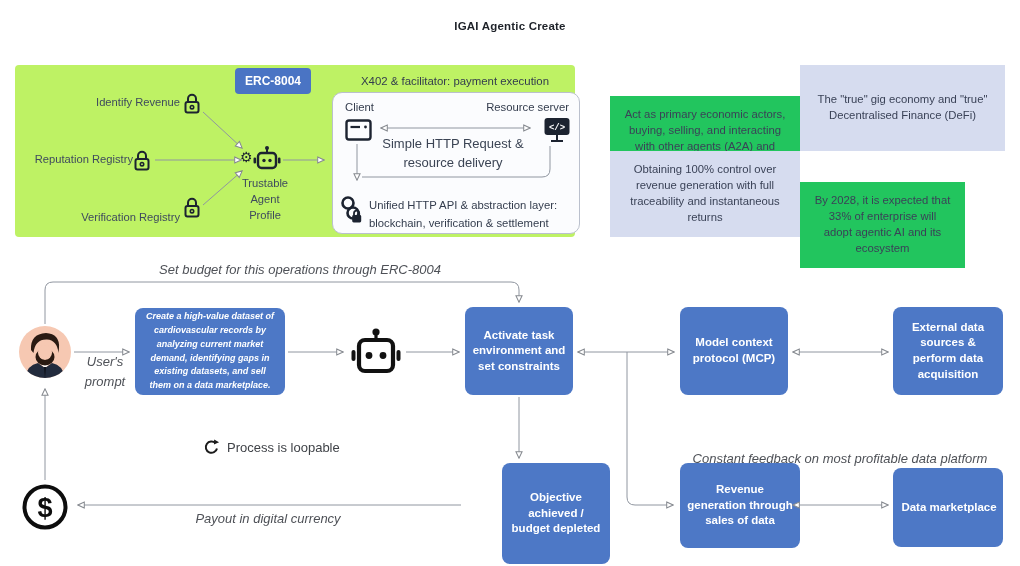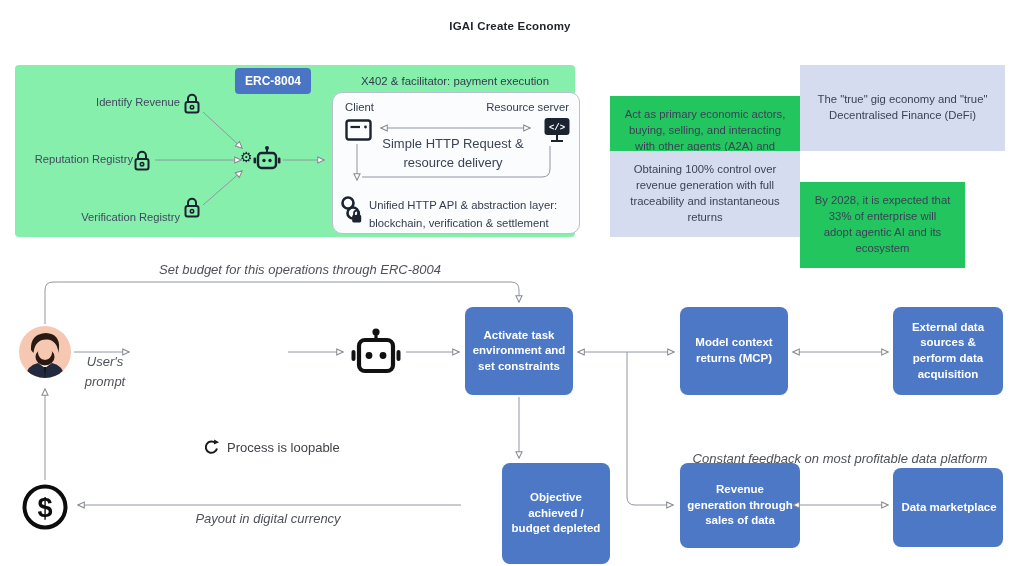--- a/index.html
+++ b/index.html
@@ -1,21 +1,21 @@
 <!DOCTYPE html>
 <html><head>
 <meta charset="utf-8">
 <style>
   html,body{margin:0;padding:0;background:#fff;}
   #stage{position:relative;width:1020px;height:566px;background:#ffffff;overflow:hidden;
          font-family:"Liberation Sans",sans-serif;}
   .abs{position:absolute;}
   #page-title{top:20px;left:0;right:0;text-align:center;font-size:11.5px;font-weight:bold;color:#1e2229;letter-spacing:.2px;}
   
-  .panel{background:#86efac;border-radius:4px;}
+  .panel{background:#bef264;border-radius:4px;}
   .badge{background:#4a74c4;border-radius:4px;color:#fff;font-weight:bold;font-size:12px;
          display:flex;align-items:center;justify-content:center;}
   .reg{font-size:11.2px;color:#3f4a5e;text-align:right;}
   .agent-lbl{font-size:11.2px;color:#3f4a5e;text-align:center;line-height:1.42;}
   .x-head{font-size:11.4px;color:#333c4d;text-align:center;}
   .inner-box{background:#fbfcfe;border:1px solid #bac0cd;border-radius:10px;padding-left:10px;}
   .x-lbl{font-size:11.3px;color:#333c4d;}
   .x-center{font-size:13px;color:#3b4454;text-align:center;line-height:1.45;}
   .x-api{font-size:11.3px;color:#333c4d;line-height:1.55;}
   
@@ -32,21 +32,21 @@
   .plain-lbl{font-size:13px;color:#3f4247;}
   .loop-row{display:flex;align-items:center;gap:7px;}
   svg{display:block;}
   #overlay{position:absolute;left:0;top:0;pointer-events:none;}
 </style>
 </head>
 <body>
 
 <div id="stage">
 
-  <div class="abs" id="page-title">IGAI Create Economy</div>
+  <div class="abs" id="page-title">IGAI Agentic Create</div>
 
   <div class="abs panel" style="left:15px;top:65px;width:560px;height:172px;">
 
     <div class="abs badge" style="left:220px;top:3px;width:76px;height:26px;">ERC-8004</div>
 
     <div class="abs reg" style="left:45px;top:31px;width:120px;">Identify Revenue</div>
     <div class="abs reg" style="left:13px;top:88px;width:105px;">Reputation Registry</div>
     <div class="abs reg" style="left:45px;top:146px;width:120px;">Verification Registry</div>
 
     <svg class="abs" style="left:168px;top:27px;" width="18" height="22" viewBox="0 0 18 22">
@@ -68,20 +68,21 @@
     <div class="abs" style="left:225px;top:84px;font-family:'DejaVu Sans',sans-serif;font-size:14px;color:#1c2330;">⚙</div>
     <svg class="abs" style="left:237px;top:80px;" width="30" height="28" viewBox="0 0 30 28">
       <circle cx="15" cy="3" r="2" fill="#1c2330"></circle>
       <rect x="14" y="4" width="2" height="4" fill="#1c2330"></rect>
       <rect x="6" y="8" width="18" height="15" rx="3.5" fill="none" stroke="#1c2330" stroke-width="2.4"></rect>
       <circle cx="12" cy="15.5" r="1.7" fill="#1c2330"></circle>
         <circle cx="18" cy="15.5" r="1.7" fill="#1c2330"></circle>
       <rect x="1.5" y="12.5" width="2.6" height="6" rx="1.2" fill="#1c2330"></rect>
       <rect x="25.9" y="12.5" width="2.6" height="6" rx="1.2" fill="#1c2330"></rect>
     </svg>
+    <div class="abs agent-lbl" style="left:219px;top:111px;width:62px;">Trustable Agent Profile</div>
 
     <div class="abs x-head" style="left:325px;top:10px;width:230px;">X402 &amp; facilitator: payment execution</div>
     <div class="abs inner-box" style="left:317px;top:27px;width:236px;height:140px;">
       <div class="abs x-lbl" style="left:12px;top:8px;">Client</div>
       <svg class="abs" style="left:12px;top:26px;" width="27" height="22" viewBox="0 0 27 22">
         <rect x="1.5" y="1.5" width="24" height="19" rx="2.5" fill="none" stroke="#1c2330" stroke-width="2.4"></rect>
         <line x1="5.5" y1="8" x2="15" y2="8" stroke="#1c2330" stroke-width="2.2"></line>
         <circle cx="20.5" cy="8" r="1.4" fill="#1c2330"></circle>
       </svg>
       <div class="abs x-lbl" style="right:10px;top:8px;">Resource server</div>
@@ -122,33 +123,34 @@
       <path d="M24.8,41 L26,52 L27.2,41 Z" fill="#10141d"></path>
       <ellipse cx="26" cy="31" rx="9.5" ry="8.5" fill="#2a1a12"></ellipse>
       <ellipse cx="26" cy="26.5" rx="7" ry="7.5" fill="#f6c8b2"></ellipse>
       <path d="M12,24 Q11,8 27,7 Q41,8 40,22 L39.5,27 Q38,14 28,13.5 Q16,13 14.5,27 Z" fill="#2a1a12"></path>
       <path d="M19,31.5 Q26,36.5 33,31.5 L33,34.5 Q26,39 19,34.5 Z" fill="#2a1a12"></path>
     </g>
   </svg>
 
   <div class="abs flow-lbl" style="left:79px;top:352px;width:52px;line-height:1.55;">User's prompt</div>
 
+  <div class="abs bluebox promptbox" style="left:135px;top:308px;width:150px;height:87px;">Create a high-value dataset of cardiovascular records by analyzing current market demand, identifying gaps in existing datasets, and sell them on a data marketplace.</div>
 
   <svg class="abs" style="left:350px;top:327px;" width="52" height="50" viewBox="0 0 52 50">
     <circle cx="26" cy="5" r="3.6" fill="#111111"></circle>
     <rect x="24.4" y="7" width="3.2" height="6" fill="#111111"></rect>
     <rect x="9" y="13" width="34" height="31" rx="6" fill="none" stroke="#111111" stroke-width="4.2"></rect>
     <circle cx="19" cy="28.5" r="3.4" fill="#111111"></circle>
       <circle cx="33" cy="28.5" r="3.4" fill="#111111"></circle>
     <rect x="1.5" y="23" width="4" height="11" rx="2" fill="#111111"></rect>
     <rect x="46.5" y="23" width="4" height="11" rx="2" fill="#111111"></rect>
   </svg>
 
   <div class="abs bluebox" style="left:465px;top:307px;width:108px;height:88px;">Activate task environment and set constraints</div>
-  <div class="abs bluebox" style="left:680px;top:307px;width:108px;height:88px;">Model context returns (MCP)</div>
+  <div class="abs bluebox" style="left:680px;top:307px;width:108px;height:88px;">Model context protocol (MCP)</div>
   <div class="abs bluebox" style="left:893px;top:307px;width:110px;height:88px;">External data sources &amp; perform data acquisition</div>
 
   <div class="abs loop-row" style="left:203px;top:439px;">
     <svg width="17" height="17" viewBox="0 0 18 18">
       <path d="M14.8,10 a6,6 0 1 1 -1.6-5.6" fill="none" stroke="#1b1b1b" stroke-width="2.1"></path>
       <path d="M11.8,0.6 L17,3.4 L11.6,5.8 Z" fill="#1b1b1b"></path>
     </svg>
     <span class="plain-lbl">Process is loopable</span>
   </div>
 

